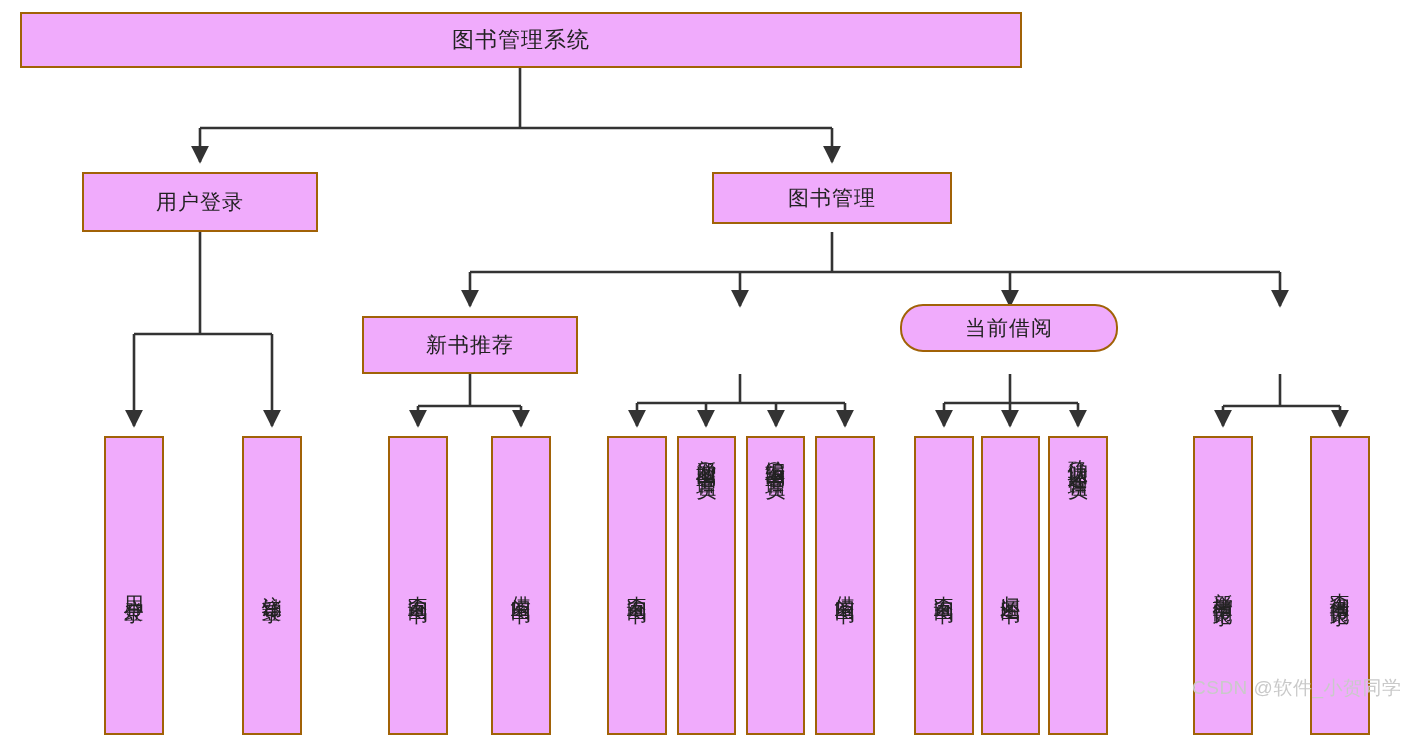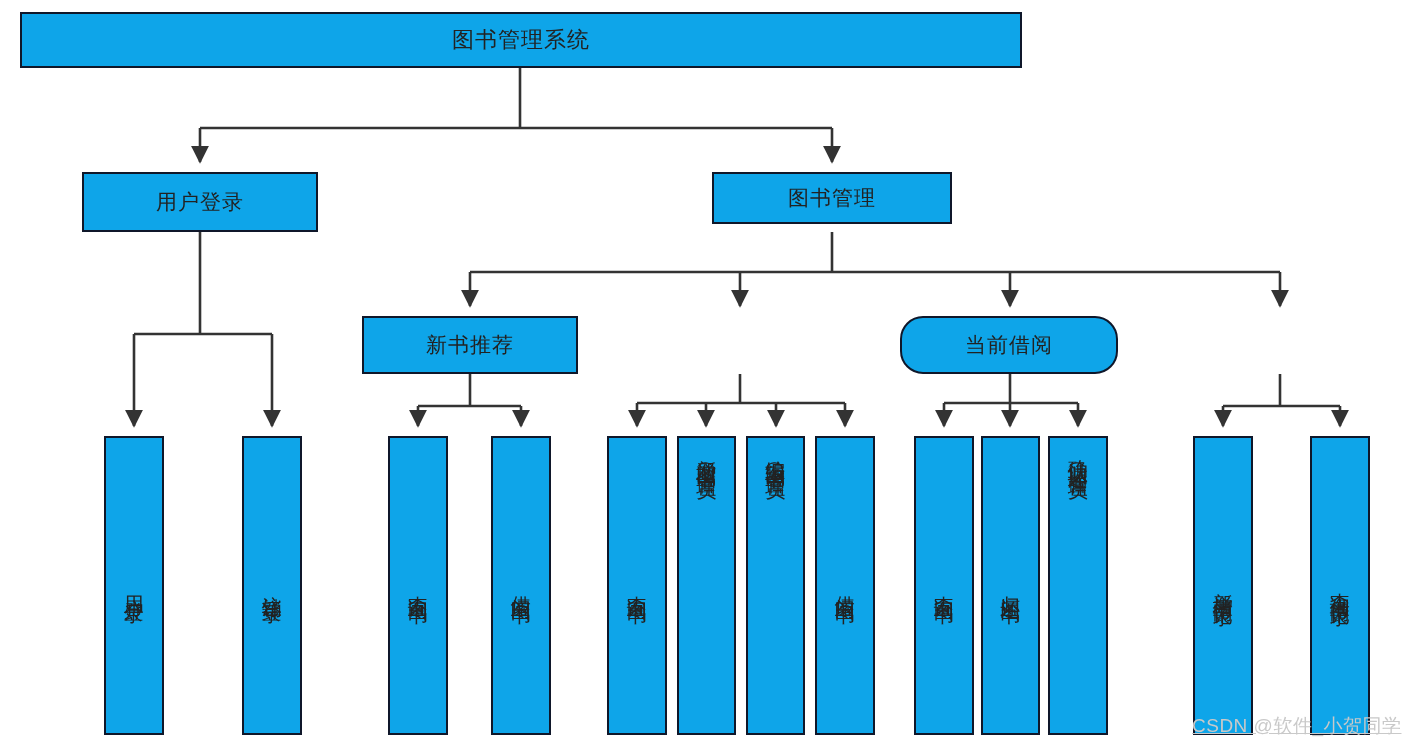--- a/index.html
+++ b/index.html
@@ -21,22 +21,22 @@
     position: absolute;
     left: 0;
     top: 0;
     width: 1405px;
     height: 747px;
     pointer-events: none;
   }
   .node {
     position: absolute;
     box-sizing: border-box;
-    border: 2px solid #0f172a;
-    background: #0ea5e9;
+    border: 2px solid #a16207;
+    background: #f0abfc;
     display: flex;
     align-items: center;
     justify-content: center;
     color: #222222;
     letter-spacing: 1px;
   }
   .node .label {
     display: block;
     text-align: center;
     line-height: 1.25;
@@ -137,21 +137,21 @@
   <div class="node horiz" style="left:82px; top:172px; width:236px; height:60px;">
     <span class="label">用户登录</span>
   </div>
   <div class="node horiz" style="left:712px; top:172px; width:240px; height:52px;">
     <span class="label">图书管理</span>
   </div>
 
   <div class="node horiz" style="left:362px; top:316px; width:216px; height:58px;">
     <span class="label">新书推荐</span>
   </div>
-  <div class="node horiz" style="left:900px; top:316px; width:218px; height:58px;border-radius:23px;">
+  <div class="node horiz" style="left:900px; top:304px; width:218px; height:48px;border-radius:23px;">
     <span class="label">当前借阅</span>
   </div>
 
   <div class="node vert centered" style="left:104px; top:436px; width:60px; height:299px;">
     <span class="label">用户登录</span>
   </div>
   <div class="node vert centered" style="left:242px; top:436px; width:60px; height:299px;">
     <span class="label">注销登录</span>
   </div>
 
@@ -185,15 +185,15 @@
     <span class="label">确认归还（管理员）</span>
   </div>
 
   <div class="node vert centered" style="left:1193px; top:436px; width:60px; height:299px;">
     <span class="label">新增借阅记录</span>
   </div>
   <div class="node vert centered" style="left:1310px; top:436px; width:60px; height:299px;">
     <span class="label">查询借阅记录</span>
   </div>
 
-  <div class="watermark" style="left:1192px; top:713px;text-decoration:underline;">CSDN @软件_小贺同学</div>
+  <div class="watermark" style="left:1192px; top:675px;">CSDN @软件_小贺同学</div>
 
 </div>
 
 </body></html>

